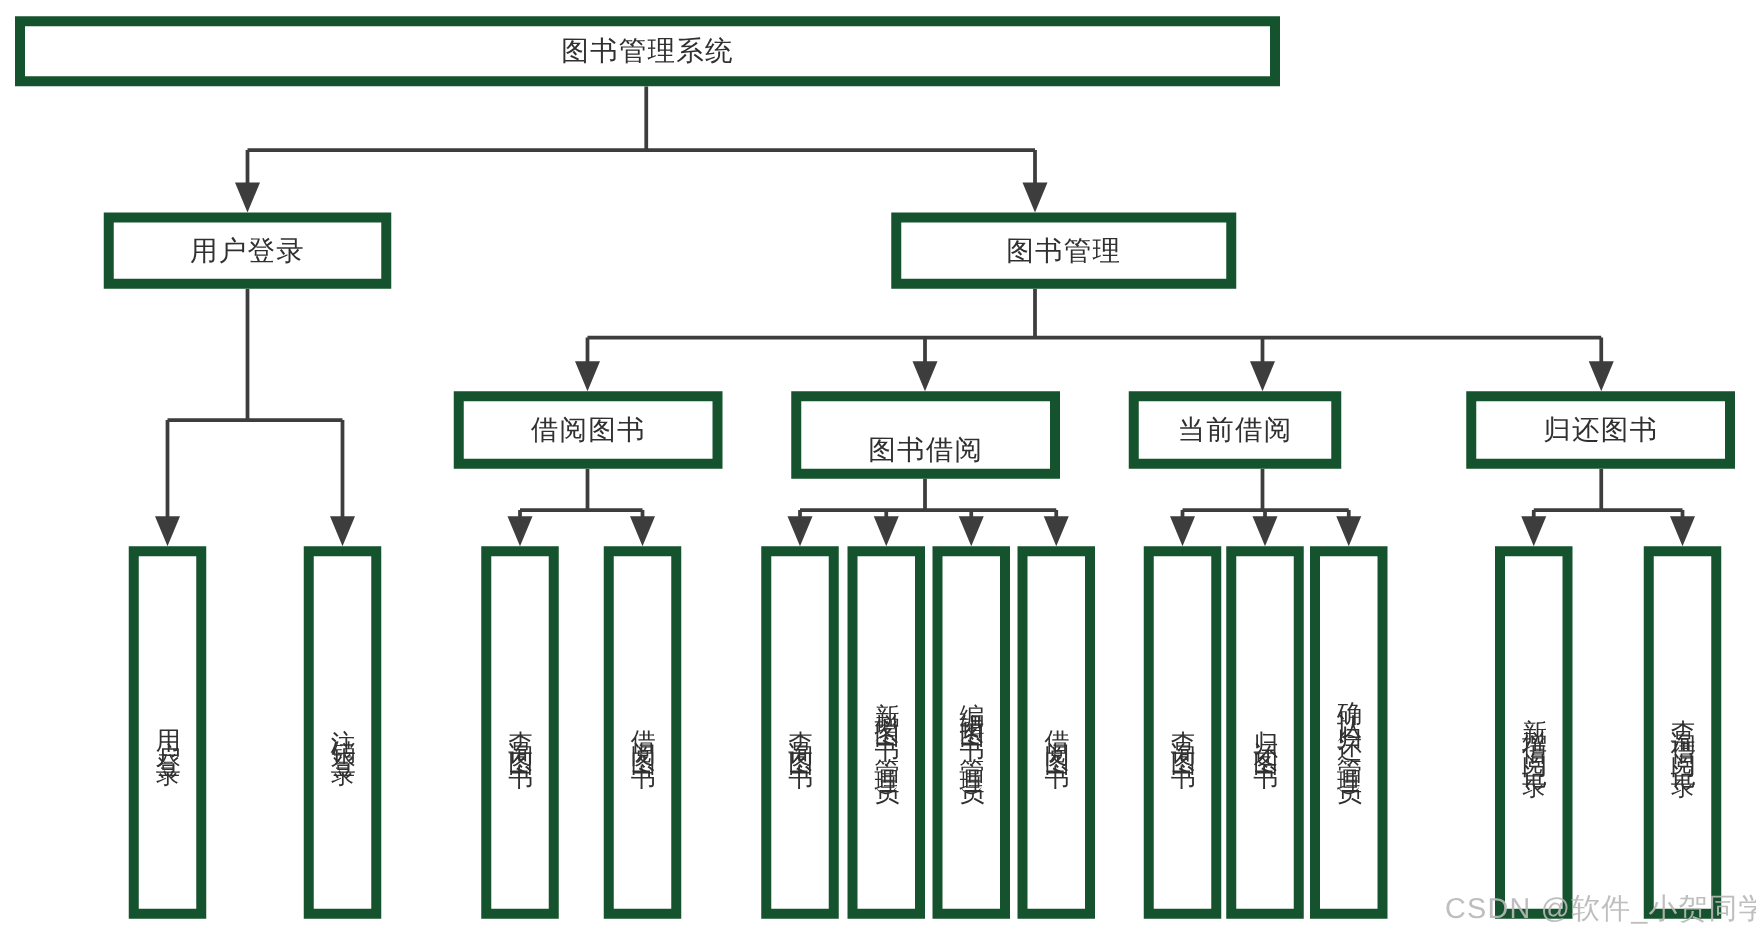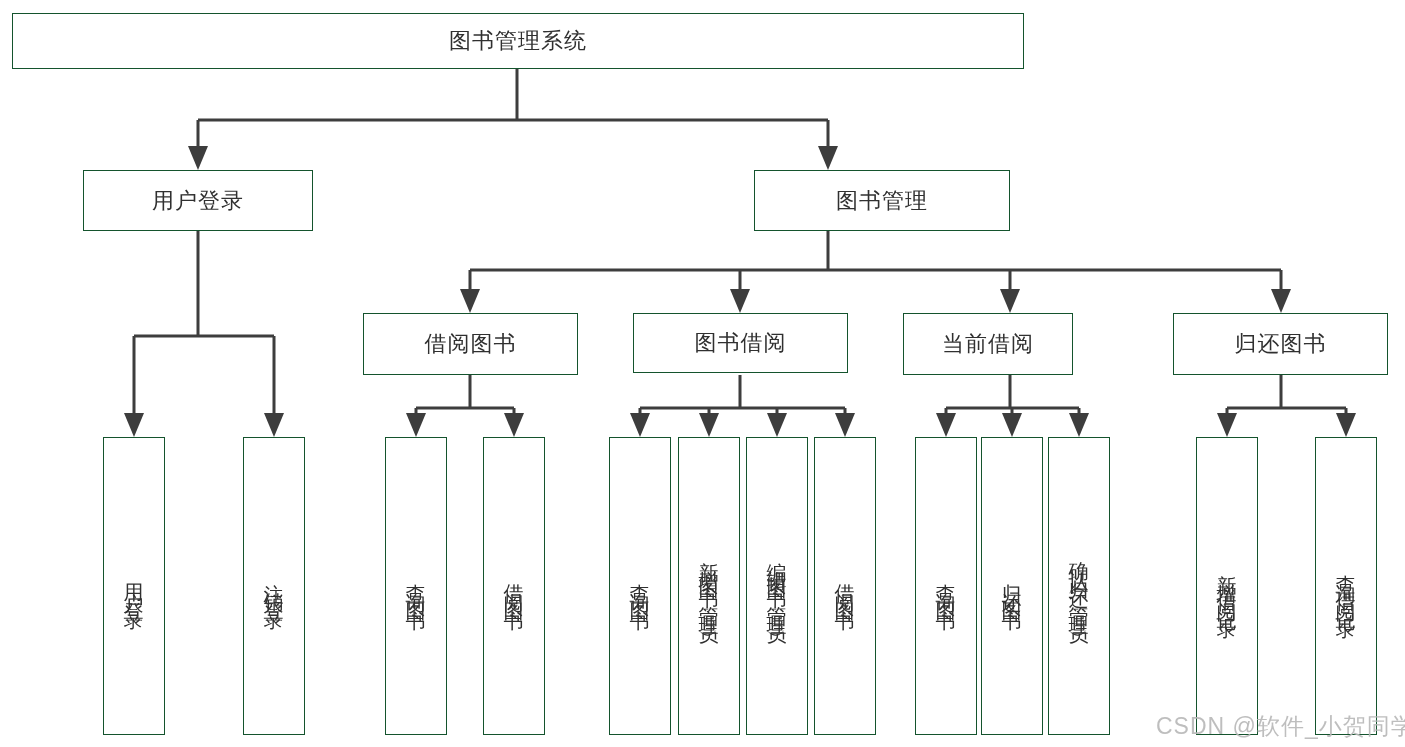--- a/index.html
+++ b/index.html
@@ -5,21 +5,21 @@
   html,body{margin:0;padding:0;background:#ffffff;}
   .stage{
     position:relative;width:1405px;height:747px;background:#ffffff;
     font-family:"Liberation Sans","DejaVu Sans",sans-serif;color:#303030;overflow:hidden;
   }
   svg.wires{position:absolute;left:0;top:0;width:1405px;height:747px;}
   .ln{fill:none;stroke:#3d3d3d;stroke-width:3px;}
   .ar{fill:#3d3d3d;stroke:none;}
   .box{
     position:absolute;box-sizing:border-box;background:#ffffff;
-    border:1px solid #14532d;display:flex;align-items:center;justify-content:center;
+    border:8px solid #14532d;display:flex;align-items:center;justify-content:center;
     text-align:center;
   }
   .hlabel{font-size:22px;letter-spacing:1px;white-space:nowrap;}
   .l2{font-size:21px;}
   .l3{font-size:21px;}
   .leaf span{
     writing-mode:vertical-rl;text-orientation:mixed;
     font-size:20px;letter-spacing:9px;line-height:1.3;white-space:nowrap;
   }
   .watermark{
@@ -75,28 +75,28 @@
     </g>
   </svg>
 
   <div class="box" style="left:12px;top:13px;width:1012px;height:56px;">
     <span class="hlabel">图书管理系统</span>
   </div>
 
   <div class="box l2" style="left:83px;top:170px;width:230px;height:61px;">
     <span class="hlabel">用户登录</span>
   </div>
-  <div class="box l2" style="left:713px;top:170px;width:256px;height:61px;margin-left:41px;">
+  <div class="box l2" style="left:713px;top:170px;width:276px;height:61px;">
     <span class="hlabel">图书管理</span>
   </div>
 
   <div class="box l3" style="left:363px;top:313px;width:215px;height:62px;">
     <span class="hlabel">借阅图书</span>
   </div>
-  <div class="box l3" style="left:633px;top:313px;width:215px;height:60px;">
+  <div class="box l3" style="left:633px;top:313px;width:215px;height:70px;align-items:flex-end;">
     <span class="hlabel">图书借阅</span>
   </div>
   <div class="box l3" style="left:903px;top:313px;width:170px;height:62px;">
     <span class="hlabel">当前借阅</span>
   </div>
   <div class="box l3" style="left:1173px;top:313px;width:215px;height:62px;">
     <span class="hlabel">归还图书</span>
   </div>
 
   <div class="box leaf" style="left:103px;top:437px;width:62px;height:298px;">

